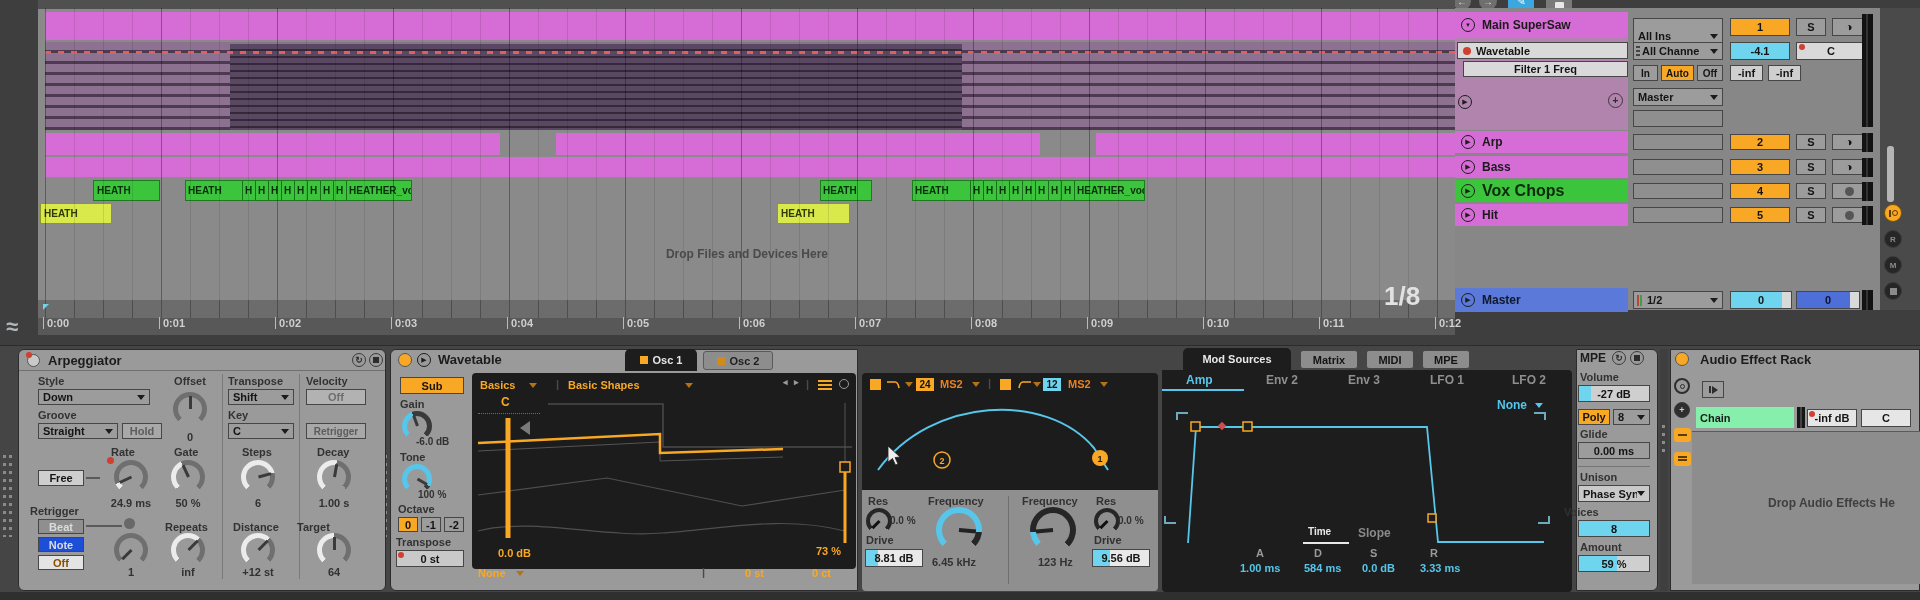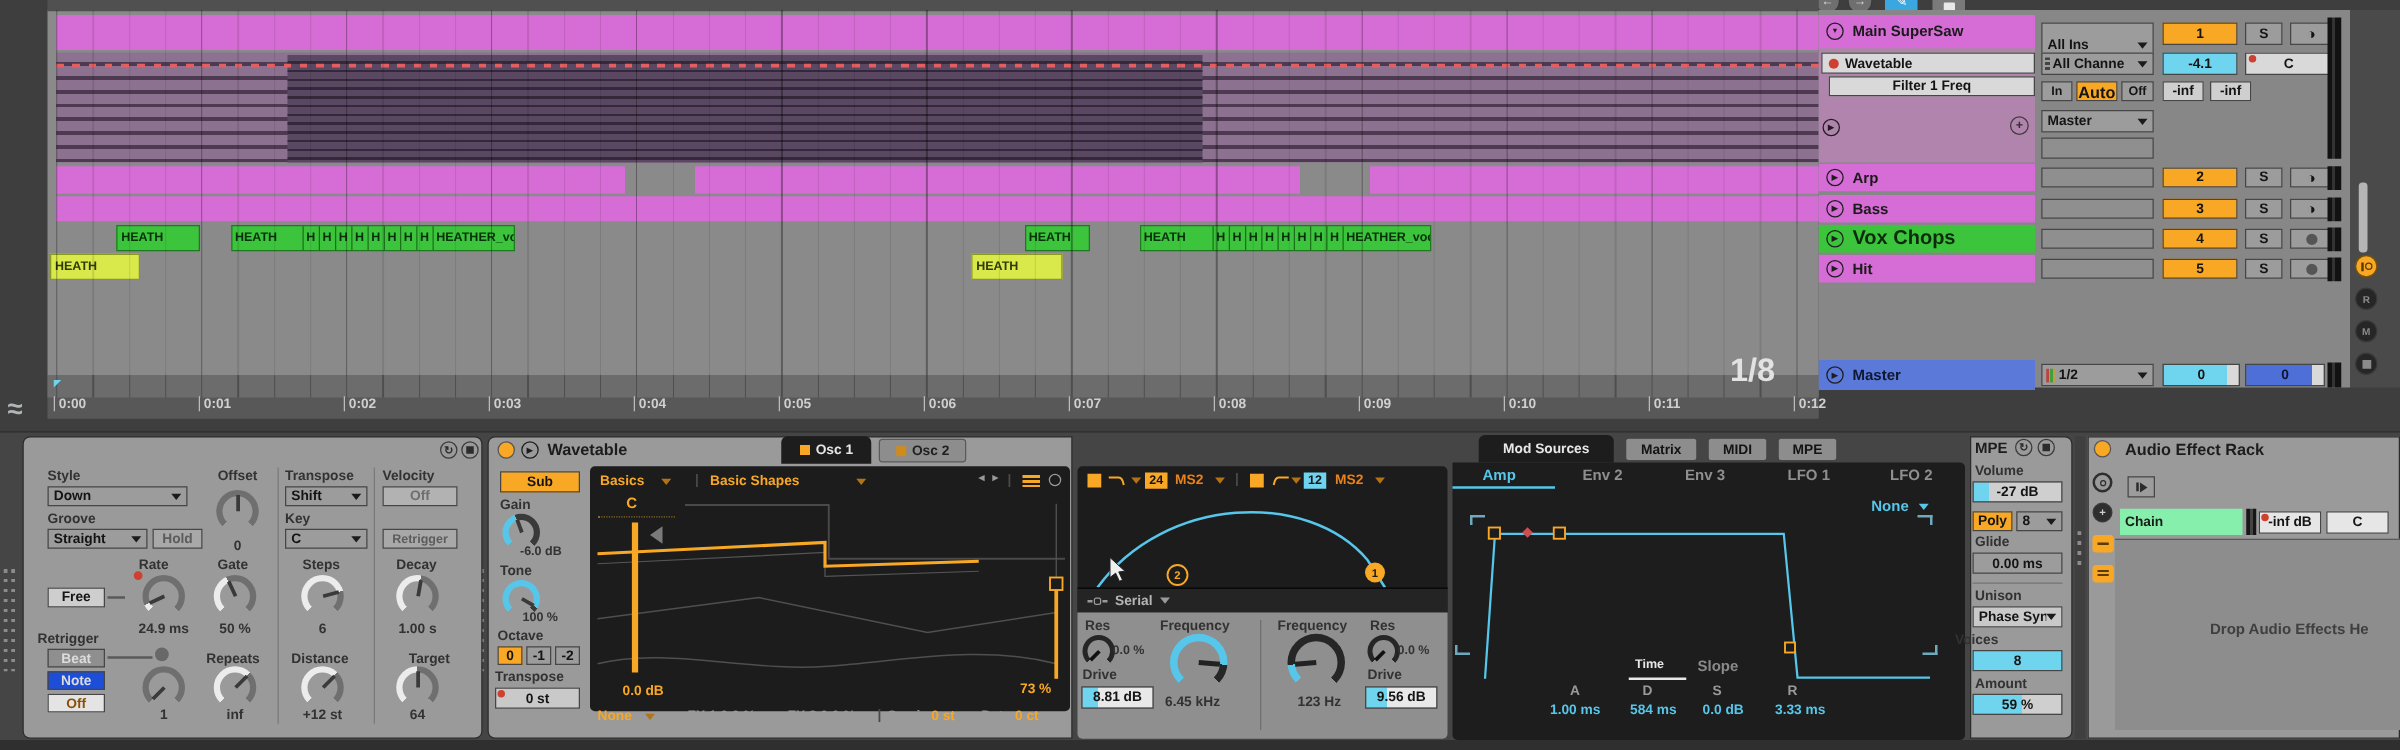--- a/index.html
+++ b/index.html
@@ -82,20 +82,21 @@
     <span class="seg" style="width:13px">H</span>
     <span class="seg" style="width:13px">H</span>
     <span class="seg" style="flex:1;border-right:none">HEATHER_voc</span>
   </div>
 
   <div class="a f clip-lbl" style="left:40px;top:203px;width:72px;height:21px;background:#d9e84b;border:1px solid #8a9a20;color:#2f3a05;padding-left:3px">HEATH</div>
   <div class="a f clip-lbl" style="left:777px;top:203px;width:73px;height:21px;background:#d9e84b;border:1px solid #8a9a20;color:#2f3a05;padding-left:3px">HEATH</div>
 
   <div class="a" style="left:38px;top:8px;width:1417px;height:292px;pointer-events:none;background-position:7px 0;background-image:repeating-linear-gradient(90deg,rgba(0,0,0,.25) 0 1px,transparent 1px 116px),repeating-linear-gradient(90deg,rgba(0,0,0,.10) 0 1px,transparent 1px 29px)"></div>
 
+  <div class="lb" style="left:557px;top:247px;width:380px;text-align:center;color:#4a4a4a;font-size:12px">Drop Files and Devices Here</div>
 
   <div class="a" style="left:38px;top:300px;width:1417px;height:35px;background:#585858">
     <div class="a" style="left:0;top:0;width:1417px;height:18px;background-position:7px 0;background-image:repeating-linear-gradient(90deg,#4e4e4e 0 1px,#6c6c6c 1px 29px)"></div>
   </div>
   <div class="a" style="left:43px;top:304px;width:0;height:0;border-top:6px solid #6fd4ee;border-right:6px solid transparent"></div>
   <span class="lb" style="left:43px;top:317px;color:#cfcfcf;border-left:1px solid #bbb;padding-left:3px">0:00</span>
   <span class="lb" style="left:159px;top:317px;color:#cfcfcf;border-left:1px solid #bbb;padding-left:3px">0:01</span>
   <span class="lb" style="left:275px;top:317px;color:#cfcfcf;border-left:1px solid #bbb;padding-left:3px">0:02</span>
   <span class="lb" style="left:391px;top:317px;color:#cfcfcf;border-left:1px solid #bbb;padding-left:3px">0:03</span>
   <span class="lb" style="left:507px;top:317px;color:#cfcfcf;border-left:1px solid #bbb;padding-left:3px">0:04</span>
@@ -131,21 +132,21 @@
       <span class="ca"></span>
     </div>
   <div class="b dd" style="left:1633px;top:42px;width:90px;height:18px;padding-left:2px">
     <span class="f" style="gap:2px">
         <span style="width:4px;height:11px;background:repeating-linear-gradient(180deg,#444 0 2px,transparent 2px 4px)"></span>
         <span>All Channe</span>
       </span>
       <span class="ca"></span>
   </div>
   <div class="b" style="left:1633px;top:65px;width:25px;height:16px;font-size:10px">In</div>
-  <div class="b" style="left:1661px;top:65px;width:33px;height:16px;font-size:13px;background:#f9a825">Auto</div>
+  <div class="b" style="left:1661px;top:65px;width:33px;height:16px;font-size:10px;background:#f9a825">Auto</div>
   <div class="b" style="left:1697px;top:65px;width:26px;height:16px;font-size:10px">Off</div>
   <div class="b dd" style="left:1633px;top:88px;width:90px;height:18px">
       <span>Master</span>
       <span class="ca"></span>
     </div>
   <div class="b" style="left:1633px;top:110px;width:90px;height:17px;background:#8f8f8f"></div>
 
   <div class="b" style="left:1730px;top:18px;width:60px;height:18px;background:#f9a825">1</div>
   <div class="b" style="left:1730px;top:42px;width:60px;height:18px;background:#6fd4ee">-4.1</div>
   <div class="b" style="left:1730px;top:65px;width:33px;height:16px;background:#cfcfcf">-inf</div>
@@ -227,20 +228,26 @@
   <div class="b" style="left:1730px;top:291px;width:62px;height:18px;background:linear-gradient(90deg,#6fd4ee 0 85%,#d9d9d9 85%)">0</div>
   <div class="b" style="left:1796px;top:291px;width:64px;height:18px;background:linear-gradient(90deg,#4f6fd8 0 85%,#d9d9d9 85%);color:#0d1430">0</div>
   <div class="mt" style="left:1862px;top:290px;height:20px"></div>
 
   <div class="a" style="left:0;top:345px;width:1920px;height:255px;background:#454545;border-top:1px solid #2c2c2c"></div>
   <div class="a dot2" style="left:3px;top:455px;width:3px;height:82px"></div>
   <div class="a dot2" style="left:9px;top:455px;width:3px;height:82px"></div>
   <div class="a dot2" style="left:384px;top:455px;width:3px;height:82px"></div>
 
   <div class="a" style="left:18px;top:349px;width:368px;height:242px;background:#9a9a9a;border-radius:6px;border:1px solid #2c2c2c"></div>
+  <div class="a f" style="left:19px;top:350px;width:366px;height:21px;border-bottom:1px solid #6f6f6f;gap:8px;padding-left:8px;border-radius:6px 6px 0 0">
+    <span style="width:13px;height:13px;border-radius:50%;background:#c9c9c9;border:1.4px solid #555;position:relative">
+        <i style="position:absolute;left:-2px;top:-3px;width:6px;height:6px;border-radius:50%;background:#d04030"></i>
+      </span>
+    <span class="lb" style="position:static;font-size:13px;color:#1c1c1c">Arpeggiator</span>
+  </div>
   <div class="ic" style="left:352px;top:353px;width:14px;height:14px;font-size:9px">↻</div>
   <div class="ic" style="left:369px;top:353px;width:14px;height:14px">
       <span style="width:6px;height:6px;background:#2c2c2c"></span>
     </div>
   <div class="a" style="left:222px;top:374px;width:1px;height:205px;background:#7a7a7a"></div>
   <div class="a" style="left:299px;top:374px;width:1px;height:205px;background:#7a7a7a"></div>
 
   <span class="lb" style="left:38px;top:375px">Style</span>
   <div class="b dd" style="left:38px;top:389px;width:112px;height:16px">
       <span>Down</span>
@@ -325,21 +332,21 @@
     </div>
   <span class="lb" style="left:158px;top:566px;width:60px;text-align:center">inf</span>
 
   <span class="lb" style="left:233px;top:521px">Distance</span>
   <div class="kn k34" style="left:241px;top:533px;background:conic-gradient(from 225deg,#ececec 0 180deg,#6f6f6f 180deg 270deg,transparent 270deg)">
       <i style="background:#9a9a9a"></i>
       <s style="transform:rotate(45deg)"></s>
     </div>
   <span class="lb" style="left:228px;top:566px;width:60px;text-align:center">+12 st</span>
 
-  <span class="lb" style="left:327px;top:521px">Target</span>
+  <span class="lb" style="left:297px;top:521px">Target</span>
   <div class="kn k34" style="left:317px;top:533px;background:conic-gradient(from 225deg,#ececec 0 135deg,#6f6f6f 135deg 270deg,transparent 270deg)">
       <i style="background:#9a9a9a"></i>
       <s style="transform:rotate(0deg)"></s>
     </div>
   <span class="lb" style="left:304px;top:566px;width:60px;text-align:center">64</span>
 
   <div class="a" style="left:390px;top:349px;width:468px;height:242px;background:#9a9a9a;border-radius:6px 0 0 6px;border:1px solid #2c2c2c"></div>
   <span class="a" style="left:398px;top:353px;width:14px;height:14px;border-radius:50%;background:#f9a825;border:1.4px solid #555"></span>
   <span class="pc a" style="left:417px;top:353px">▶</span>
   <span class="lb" style="left:438px;top:352px;font-size:13px;color:#1c1c1c">Wavetable</span>
@@ -441,29 +448,20 @@
 
   <svg style="left:862px;top:388px" width="296" height="82" viewBox="0 0 296 82">
     <path d="M16,82 C70,8 185,4 232,60 L246,82" stroke="#56c6ea" stroke-width="2" fill="none"></path>
     <circle cx="80" cy="72" r="8" fill="none" stroke="#f9a825" stroke-width="1.5"></circle>
     <text x="80" y="75.5" font-size="9" font-weight="bold" fill="#f9a825" text-anchor="middle">2</text>
     <circle cx="238" cy="70" r="8" fill="#f9a825"></circle>
     <text x="238" y="73.5" font-size="9" font-weight="bold" fill="#1a1a1a" text-anchor="middle">1</text>
     <polygon points="26,58 26,74 30.5,70.5 33.5,77 36,76 33,69.5 38,69" fill="#efefef" stroke="#222" stroke-width="0.8"></polygon>
   </svg>
 
-  <div class="a f" style="left:862px;top:470px;width:296px;height:20px;background:#242424;border-top:1px solid #000;gap:6px;padding-left:8px">
-    <span class="f" style="gap:1px">
-        <i style="width:4px;height:2px;background:#999"></i>
-        <i style="width:6px;height:6px;border:1.5px solid #999;border-radius:2px"></i>
-        <i style="width:4px;height:2px;background:#999"></i>
-      </span>
-    <span class="lb" style="position:static;color:#b5b5b5">Serial</span>
-    <span class="ca" style="border-top-color:#999"></span>
-  </div>
   <div class="a" style="left:862px;top:490px;width:296px;height:101px;background:#8f8f8f;border-radius:0 0 4px 4px"></div>
   <div class="a" style="left:1008px;top:496px;width:1px;height:88px;background:#6e6e6e"></div>
 
   <span class="lb" style="left:868px;top:495px">Res</span>
   <div class="kn k26" style="left:866px;top:508px;background:conic-gradient(from 225deg,#262626 0 270deg,transparent 270deg)">
       <i style="background:#8f8f8f"></i>
       <s style="transform:rotate(-135deg);background:#111"></s>
     </div>
   <span class="lb" style="left:890px;top:515px;font-size:10px">0.0 %</span>
   <span class="lb" style="left:866px;top:534px">Drive</span>

